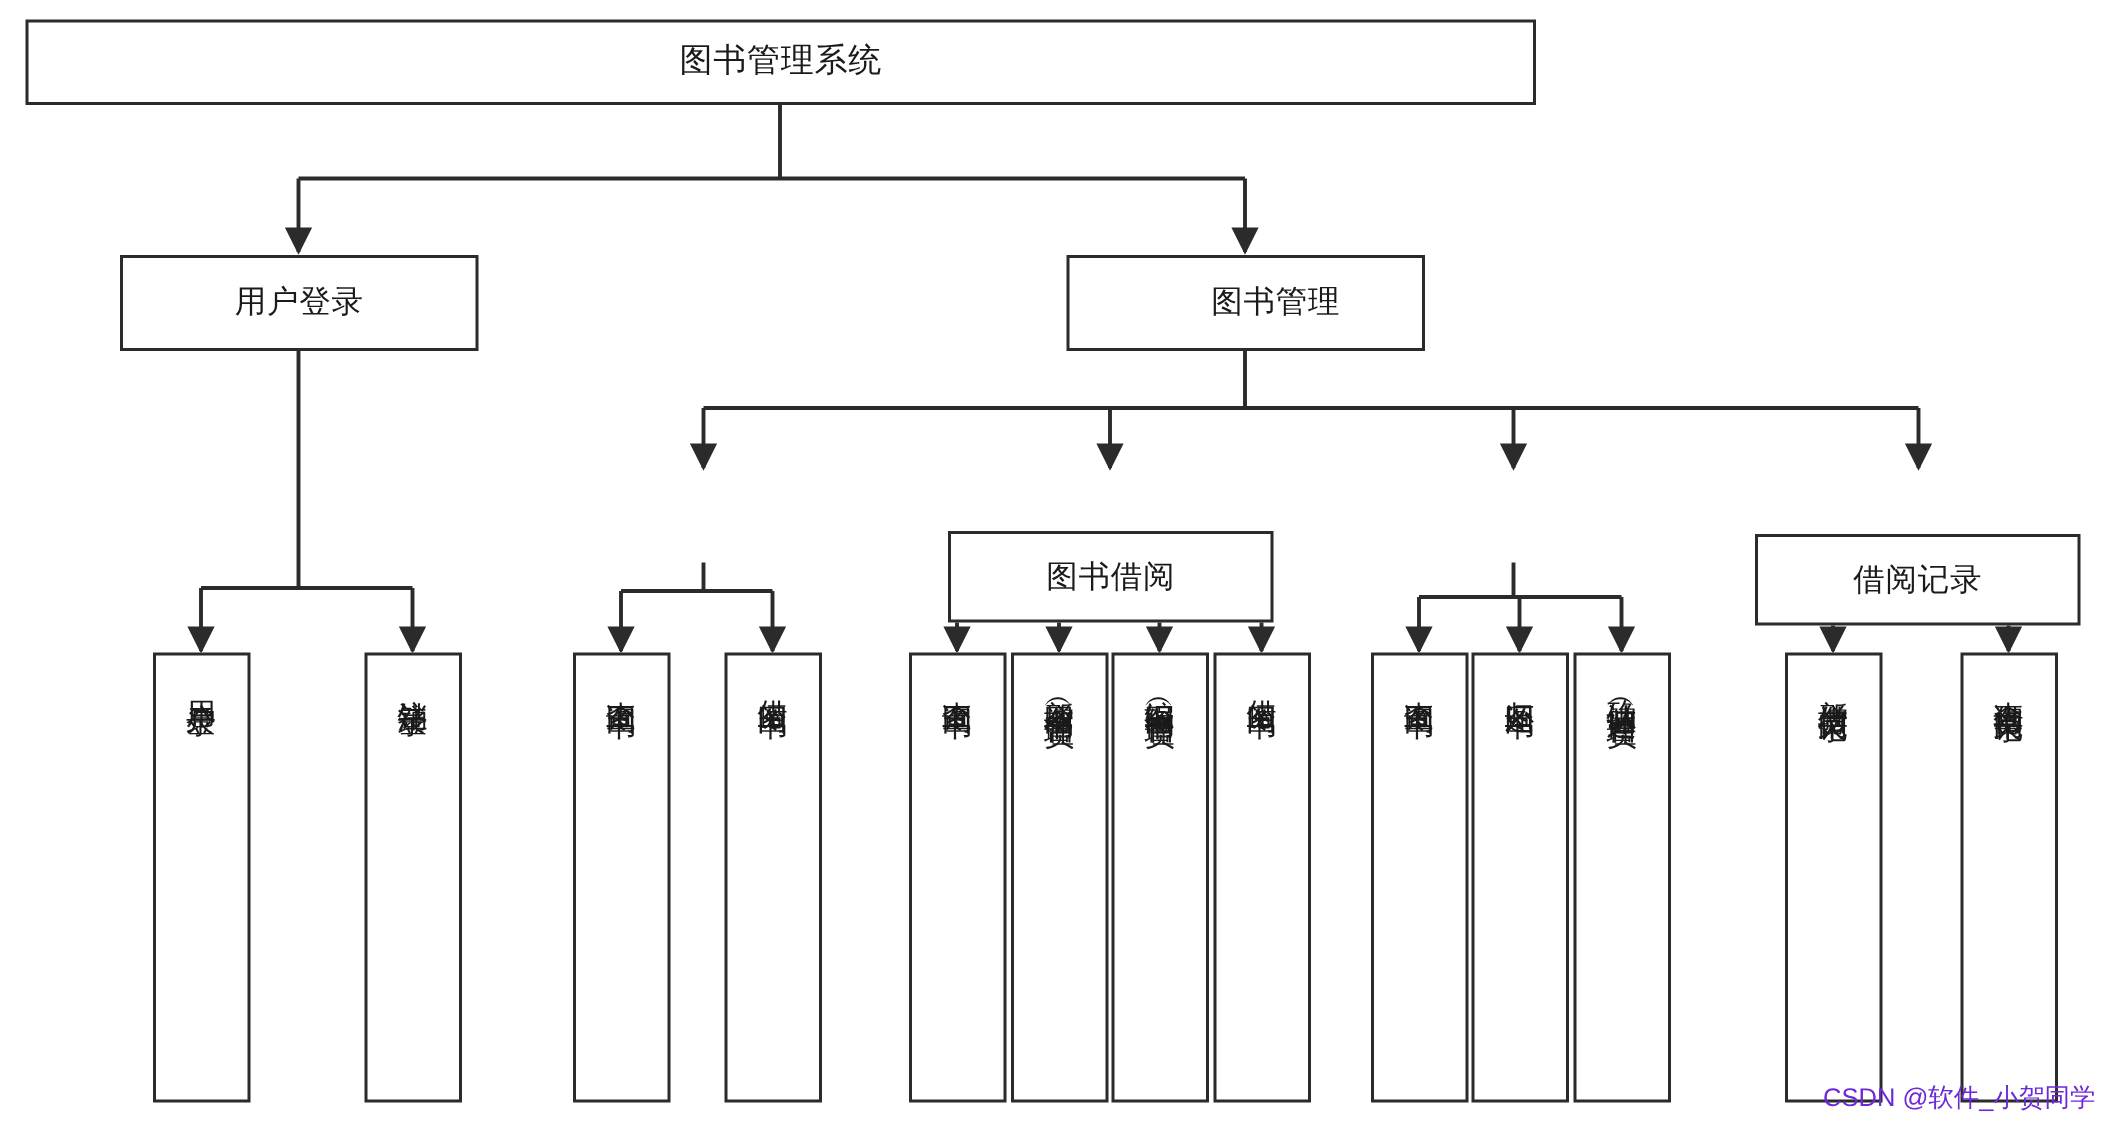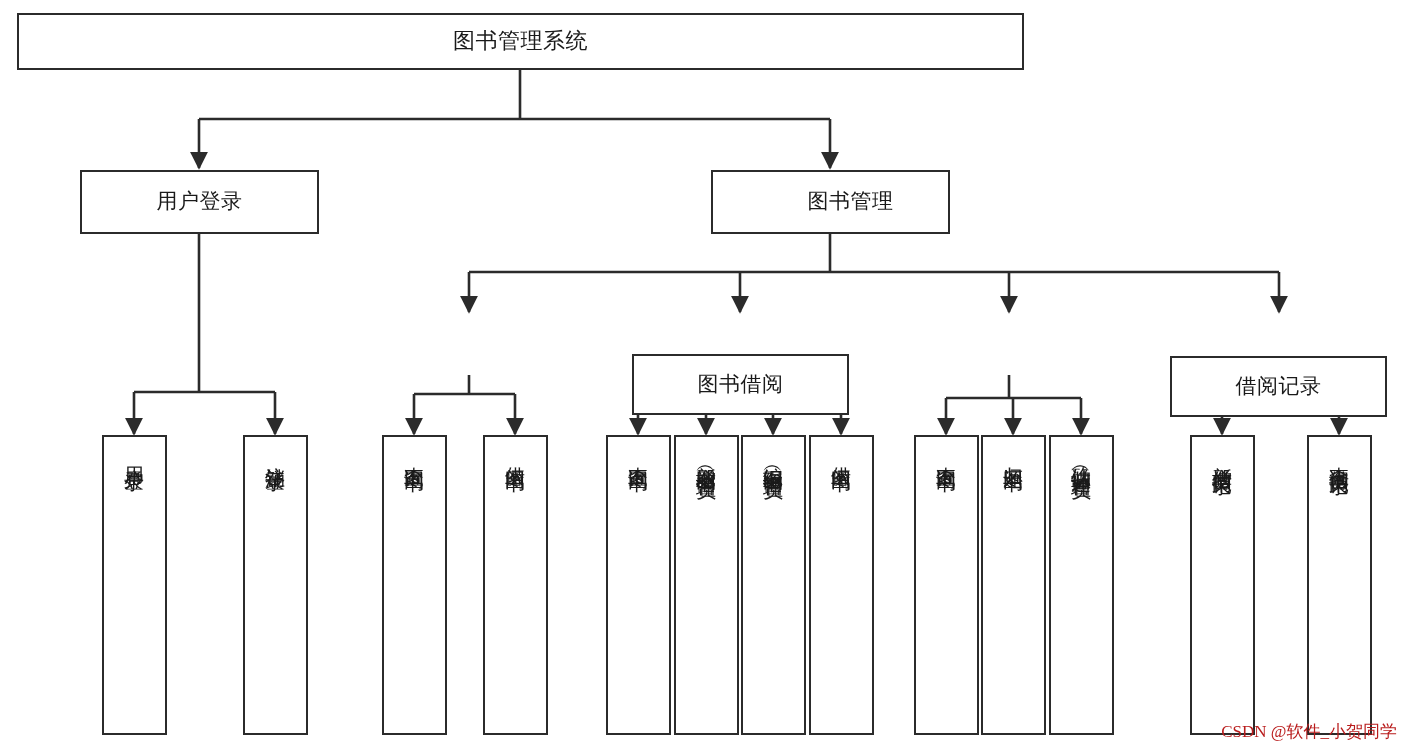--- a/index.html
+++ b/index.html
@@ -65,24 +65,24 @@
     line-height: 1.0;
     letter-spacing: 2px;
     white-space: normal;
     max-height: 272px;
   }
   .watermark {
     position: absolute;
     right: 8px;
     bottom: 4px;
     font-size: 17px;
-    color: #b91c1c;
+    color: #6d28d9;
     z-index: 5;
     white-space: nowrap;
-    font-family: Liberation Serif, serif;
+    font-family: Liberation Sans, sans-serif;
   }
 </style>
 </head>
 <body>
 
 <div id="diagram-root">
 
   <svg id="edge-layer" viewBox="0 0 1405 747" xmlns="http://www.w3.org/2000/svg">
     <defs>
       <marker id="arrow" viewBox="0 0 10 10" refX="9" refY="5" markerWidth="7" markerHeight="7" orient="auto-start-reverse">

